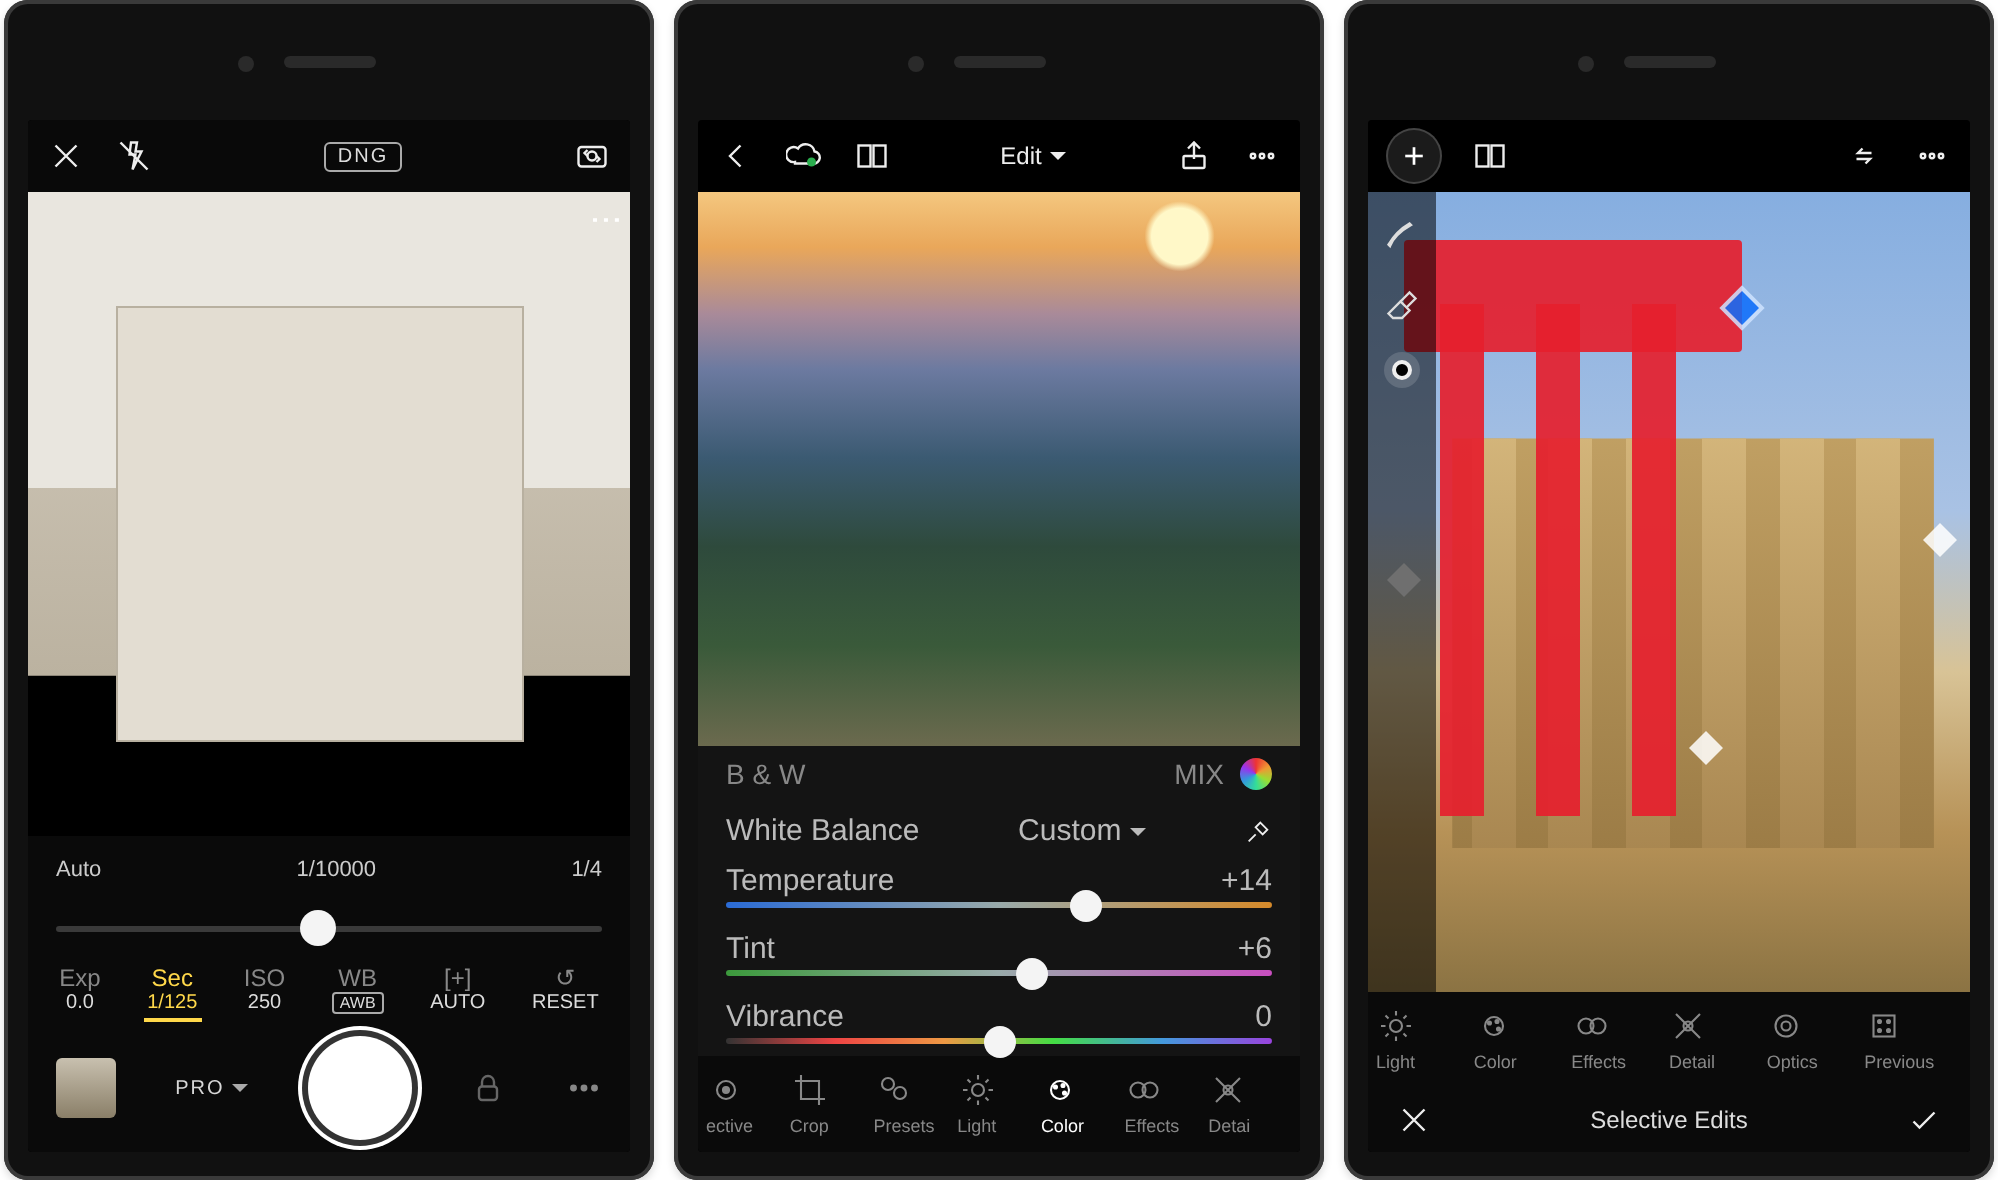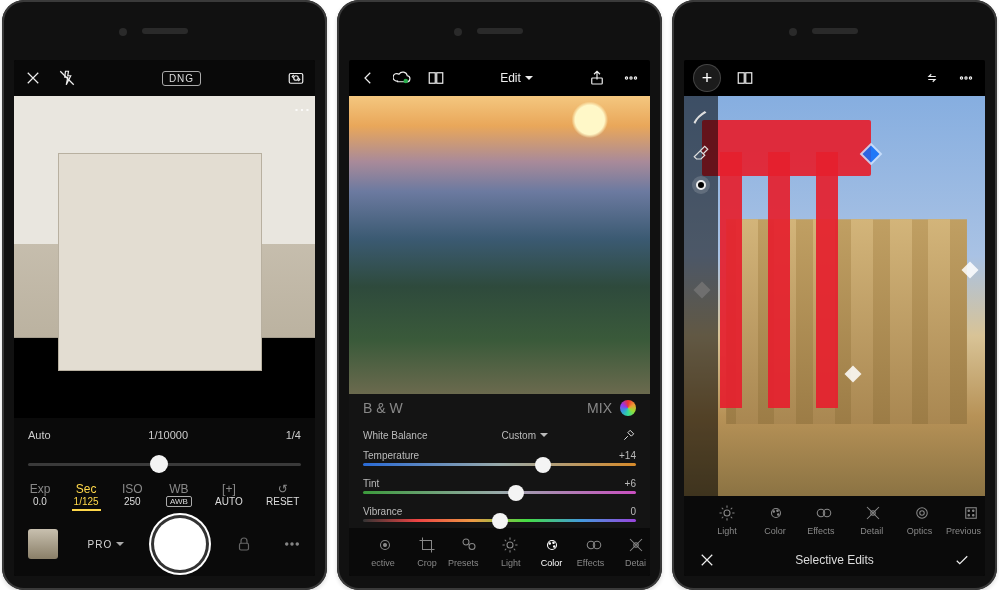--- a/index.html
+++ b/index.html
@@ -10,21 +10,21 @@
     height: 590px;
     display: flex;
     justify-content: space-between;
     gap: 10px;
     padding: 0 2px;
   }
   .phone {
     width: 326px;
     height: 590px;
     background: #111;
-    border-radius: 22px;
+    border-radius: 12px;
     padding: 60px 12px 14px 12px;
     position: relative;
     box-shadow: inset 0 0 0 2px #3a3a3a, 0 2px 4px rgba(0,0,0,0.15);
   }
   .speaker {
     position: absolute;
     top: 28px; left: 50%; transform: translateX(-50%);
     width: 46px; height: 6px; border-radius: 3px;
     background: #2a2a2a;
   }
@@ -135,32 +135,32 @@
     position: relative;
     background:
       radial-gradient(circle at 80% 8%, #fff8c8 0 4%, transparent 5%),
       linear-gradient(#f4c77f 0%, #e9a75a 10%, #a98a99 22%, #6c7aa0 32%, #3b5a72 48%, #2e4a3c 64%, #3a5a3a 82%, #6b6a4e 100%);
   }
   .p2-dropdown { display:flex; align-items:center; gap:4px; font-size:12px; color:#eee; }
   .p2-dropdown::after { content:""; border:4px solid transparent; border-top-color:#eee; transform:translateY(2px); }
   .p2-tabs { height:28px; display:flex; justify-content:space-between; align-items:center; padding:0 14px; color:#888; font-size:14px; background:#141414; }
   .colorwheel { width:16px; height:16px; border-radius:50%;
     background: conic-gradient(#e33, #e93, #9d3, #3d9, #39d, #93e, #e33); }
-  .ctl-row { display:flex; justify-content:space-between; align-items:center; padding:6px 14px 2px; font-size:10px; color:#bbb; background:#141414; }
+  .ctl-row { display:flex; justify-content:space-between; align-items:center; padding:6px 14px 2px; font-size:15px; color:#bbb; background:#141414; }
   .slider-row { padding:0 14px 6px; background:#141414; }
   .slider-row .track { height:3px; }
   .gradient-temp { background: linear-gradient(90deg,#2a6bd6,#9aa,#d68a2a); }
   .gradient-tint { background: linear-gradient(90deg,#3c9a3c,#9aa,#c94fc0); }
   .gradient-vib  { background: linear-gradient(90deg,#333,#e44,#e94,#4d4,#49d,#94d); }
   .slider-row .thumb { width:16px; height:16px; }
   .p2-tools, .p3-tools {
     height:48px; display:flex; justify-content:space-between; align-items:flex-end;
     padding:4px 4px 6px; background:#0a0a0a;
   }
-  .tool { flex:1; text-align:center; color:#888; font-size:9px; display:flex; flex-direction:column; align-items:flex-end; gap:3px; padding:2px 0;}
+  .tool { flex:1; text-align:center; color:#888; font-size:9px; display:flex; flex-direction:column; align-items:flex-start; gap:3px; padding:2px 0;}
   .tool.active { color:#fff; }
   .tool .ticon { width:20px; height:20px; display:flex; align-items:center; justify-content:center; }
   .tool svg { width:18px; height:18px; stroke:currentColor; stroke-width:1.4; fill:none; }
 
   
   .p3-photo {
     flex:1; position:relative;
     background:
       linear-gradient(#86aee0 0%, #a9c2e4 40%, #d8c396 60%, #b79257 80%, #8b7343 100%);
   }

